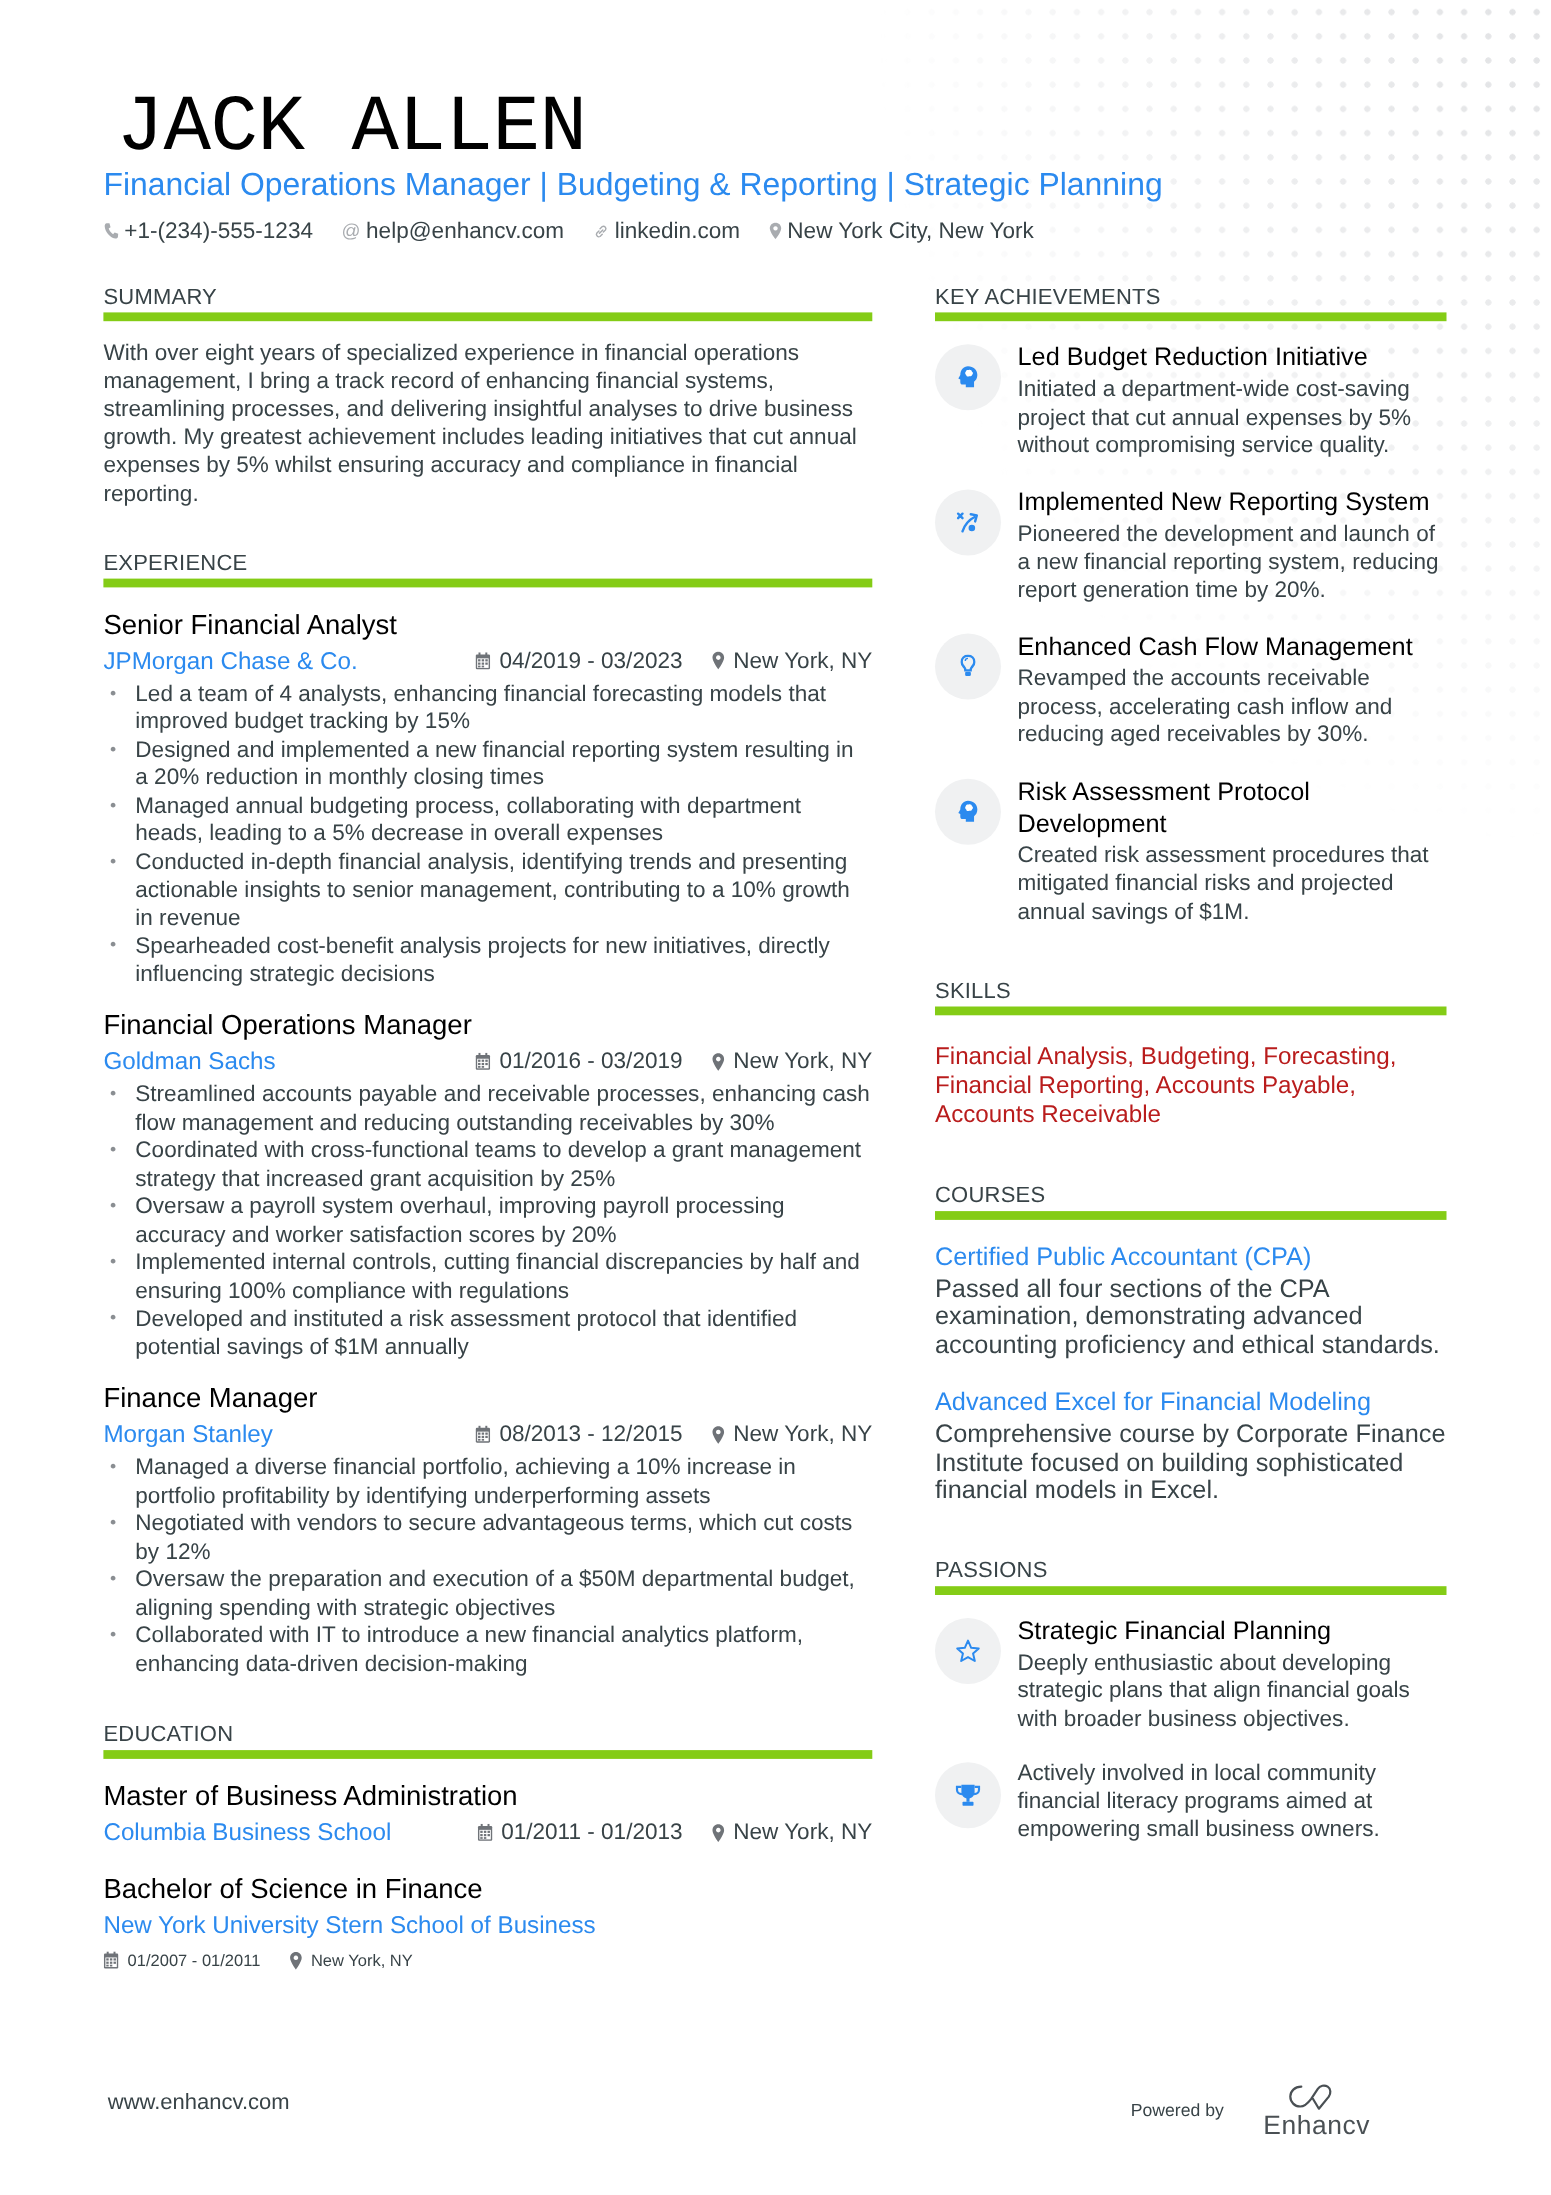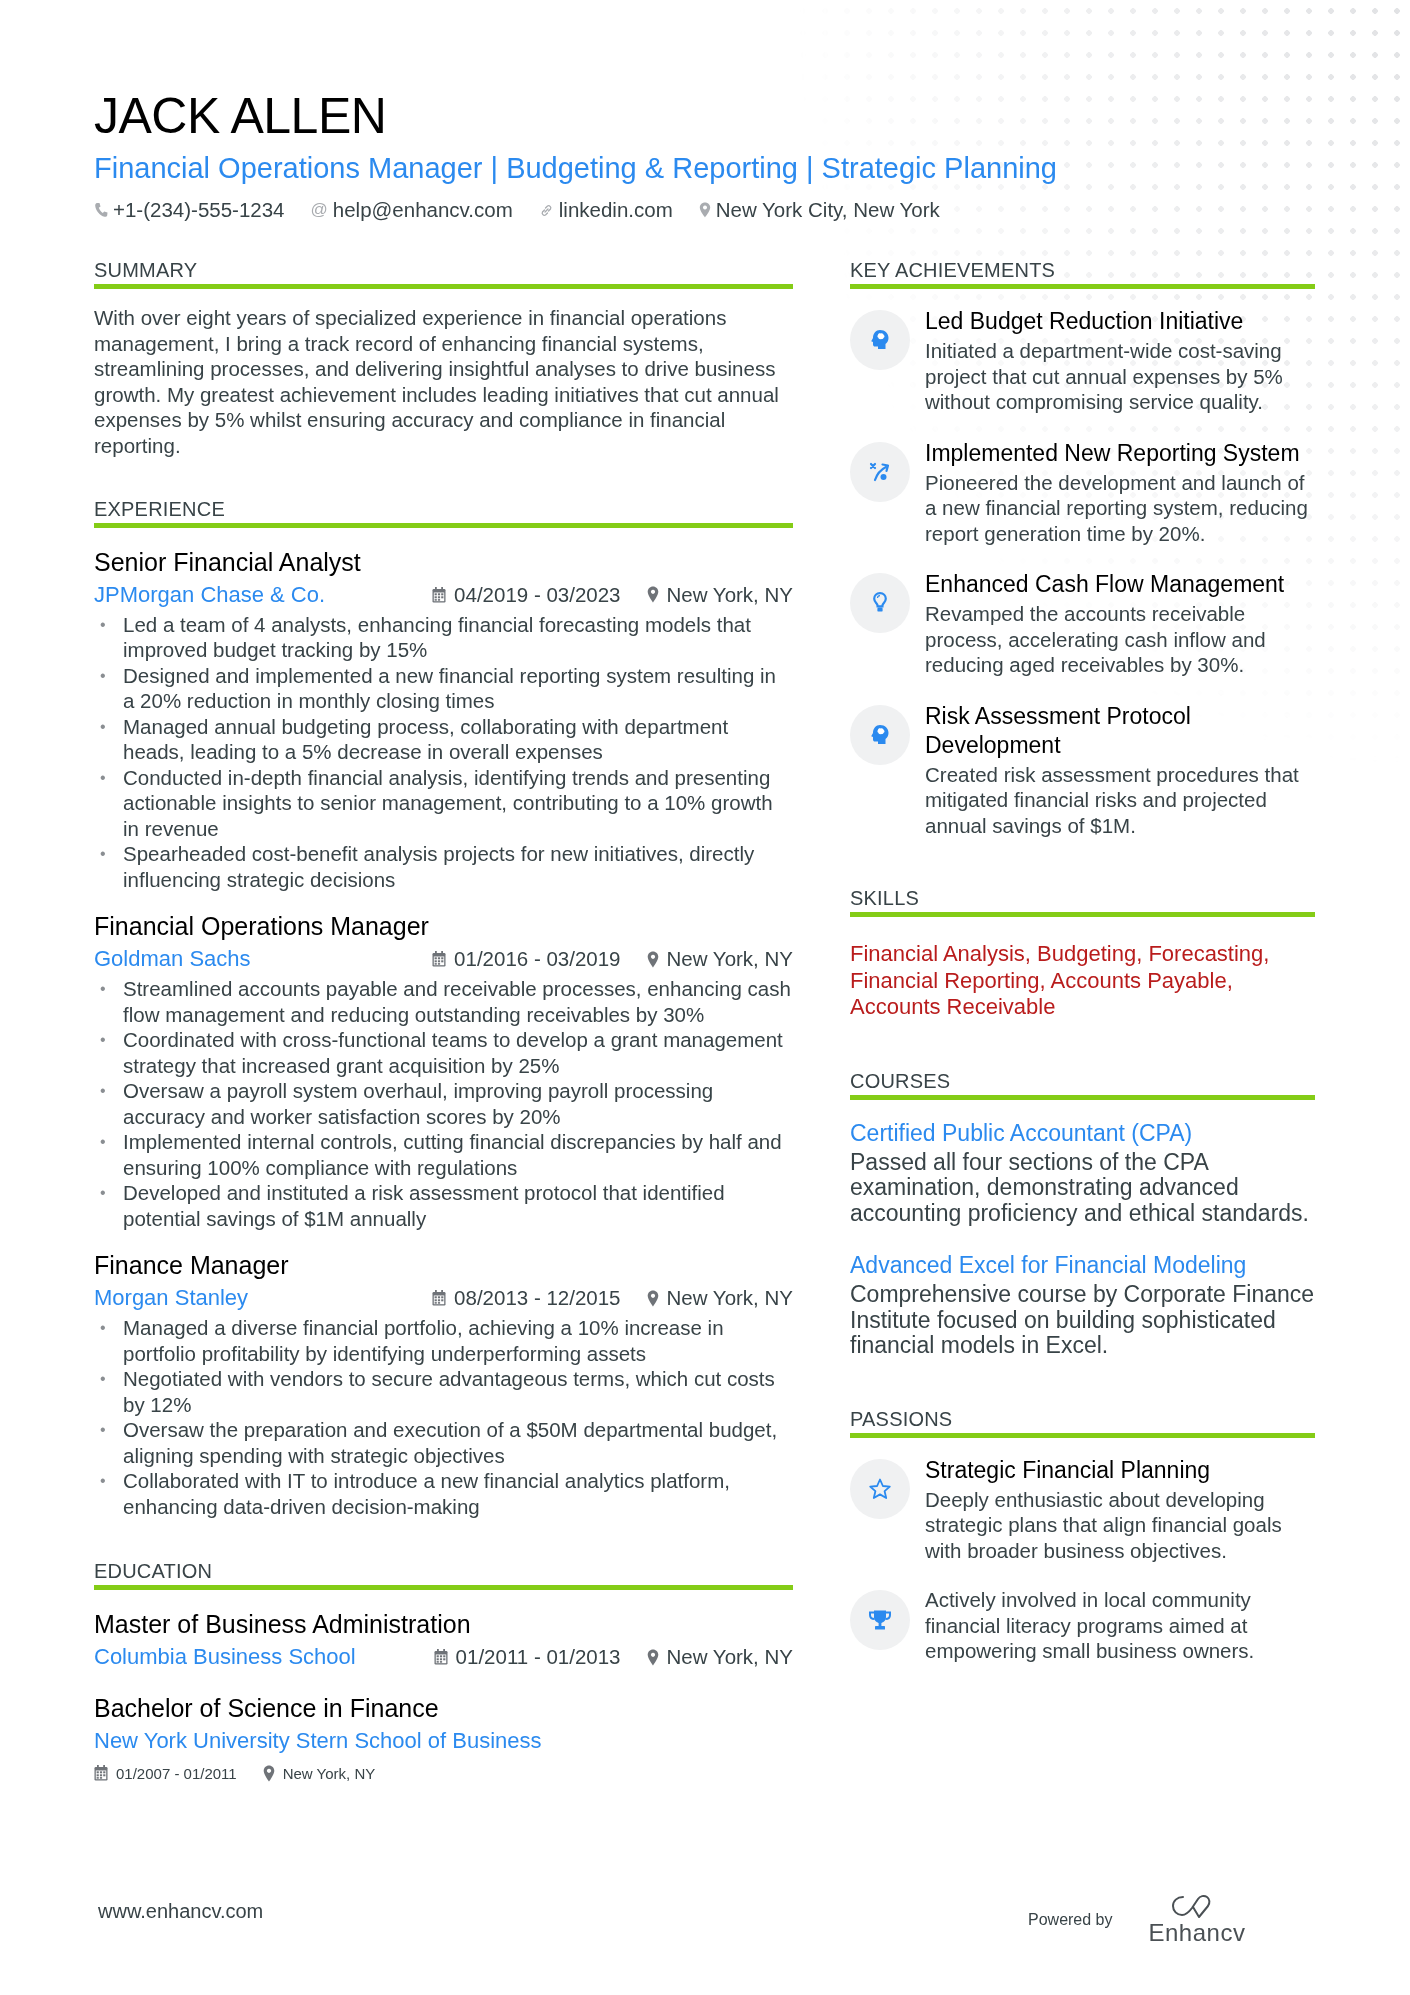--- a/index.html
+++ b/index.html
@@ -16,37 +16,38 @@
       background-image: radial-gradient(circle, rgba(200,202,206,0.55) 2.6px, transparent 3px);
       background-size: 22px 22px;
       -webkit-mask-image: radial-gradient(ellipse 720px 900px at 1410px 0px, rgba(0,0,0,1) 0%, rgba(0,0,0,0.55) 45%, rgba(0,0,0,0) 85%);
       mask-image: radial-gradient(ellipse 720px 900px at 1410px 0px, rgba(0,0,0,1) 0%, rgba(0,0,0,0.55) 45%, rgba(0,0,0,0) 85%);
     }
     .page { position: relative; z-index: 1; }
 
     
     .header { position: absolute; left: 94px; top: 84px; width: 1230px; }
     .name {
-      font-size: 50px; line-height: 64px; color: #000000; letter-spacing: -0.5px;
-      font-family: Liberation Sans, sans-serif;
+      font-size: 72px; line-height: 64px; color: #000000; letter-spacing: -0.5px;
+      font-family: Liberation Mono, monospace;
+      margin-left: 12px;
     }
     .title { font-size: 29px; line-height: 36px; color: #2b8aef; margin-top: 2px; }
     .contacts { display: flex; align-items: center; margin-top: 12px; font-size: 20.5px; color: #384347; }
     .contact { display: flex; align-items: center; margin-right: 26px; }
     .contact .ic { color: #a9acb0; font-size: 17px; margin-right: 5px; display: inline-flex; align-items: center; }
     .contact svg { display: block; }
 
     
     .col-left { position: absolute; left: 94px; top: 258px; width: 699px; }
     .col-right { position: absolute; left: 850px; top: 258px; width: 465px; }
 
     .sec-title {
       font-size: 20px; line-height: 24px; color: #384347; letter-spacing: 0.2px;
       text-transform: uppercase; padding-bottom: 2px;
-      border-bottom: 5px solid #84cc16;
+      border-bottom: 8px solid #84cc16;
     }
     .section { margin-bottom: 40px; }
 
     .summary-text { font-size: 20.5px; line-height: 25.6px; margin-top: 16px; color: #384347; }
 
     
     .job { margin-top: 18px; }
     .job:first-of-type { margin-top: 18px; }
     .job-title { font-size: 25px; line-height: 32px; color: #000000; }
     .job-meta { display: flex; align-items: center; height: 34px; font-size: 20.5px; }

